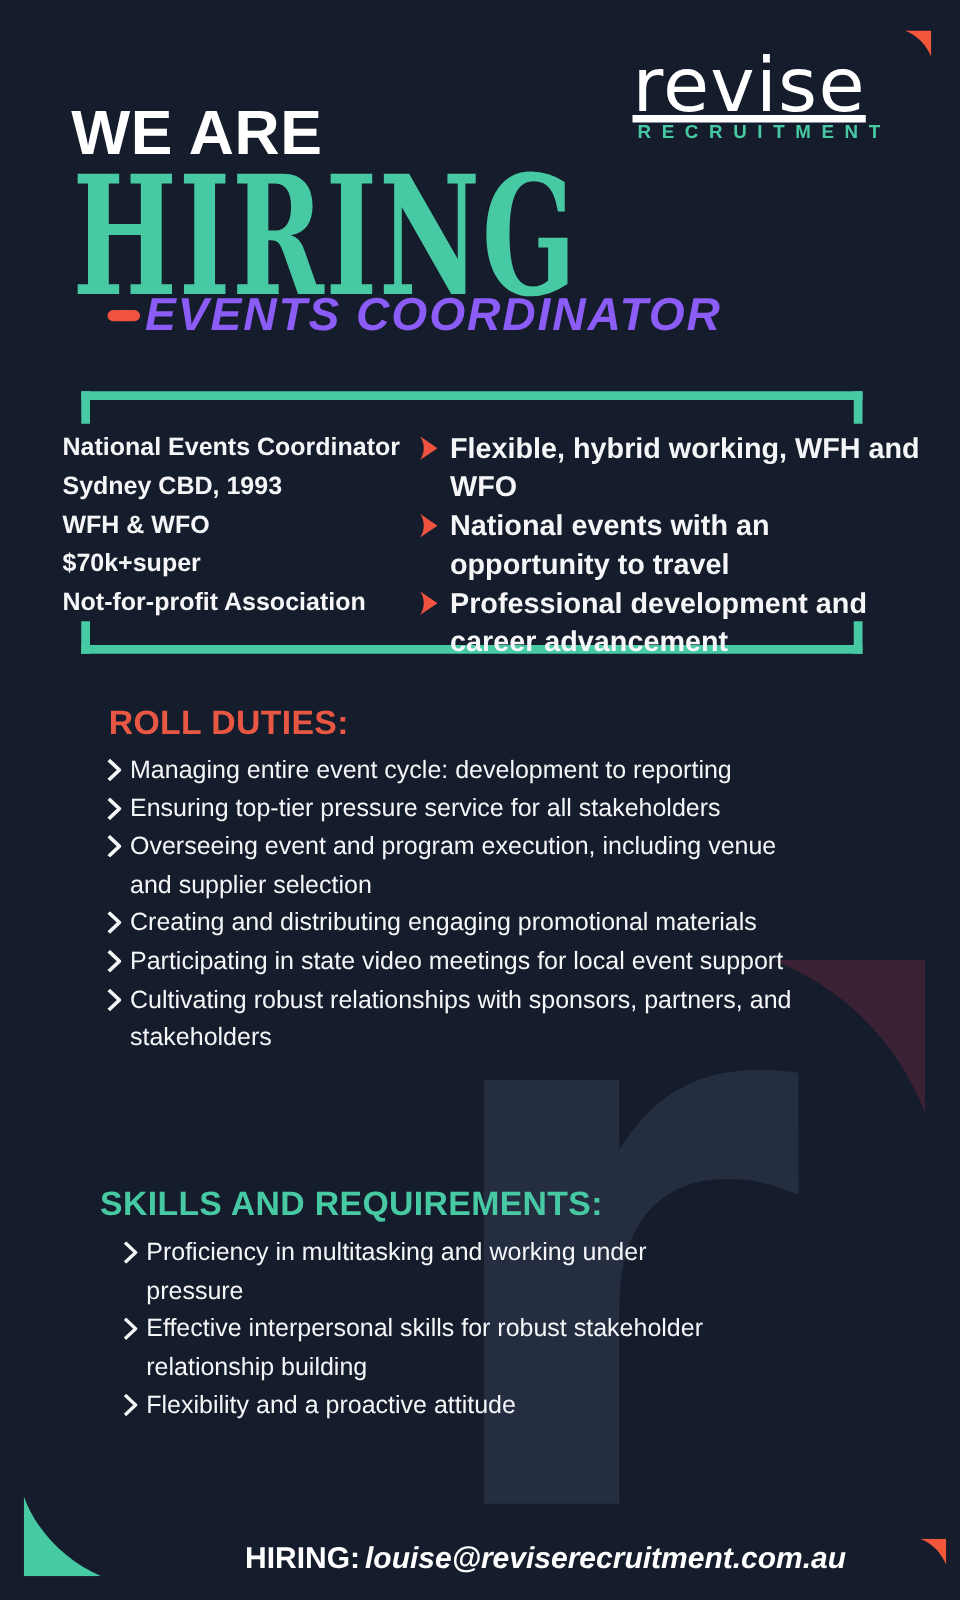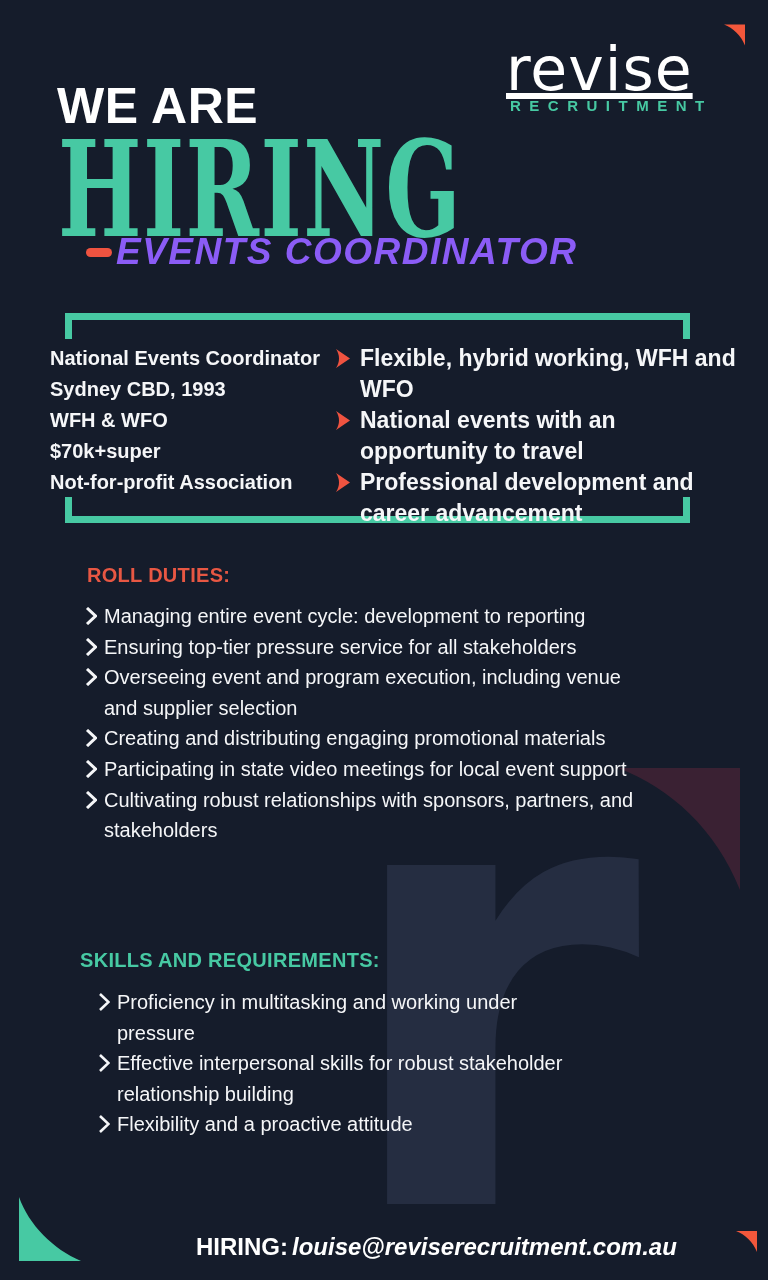--- a/index.html
+++ b/index.html
@@ -60,21 +60,21 @@
     font-size:20px;font-weight:bold;line-height:31px;white-space:nowrap;
   }
   .box-right-col{
     position:absolute;left:336px;top:343px;width:400px;z-index:2;
     font-size:23px;font-weight:bold;line-height:31px;
   }
   .box-right-item{position:relative;padding-left:24px;}
   .box-right-item .arrow{position:absolute;left:0;top:6px;}
   
   .section-heading{
-    position:absolute;z-index:2;font-size:20px;font-weight:bold;
+    position:absolute;z-index:2;font-size:27px;font-weight:bold;
     line-height:1;letter-spacing:0.3px;white-space:nowrap;
   }
   .duties-heading{left:87px;top:565px;color:#E85743;}
   .skills-heading{left:80px;top:950px;color:#47C9A3;}
   .duties-list{
     position:absolute;left:85px;top:601px;width:563px;z-index:2;
     font-size:20px;line-height:30.6px;color:#F5F6F8;
   }
   .skills-list{
     position:absolute;left:98px;top:987px;width:492px;z-index:2;

